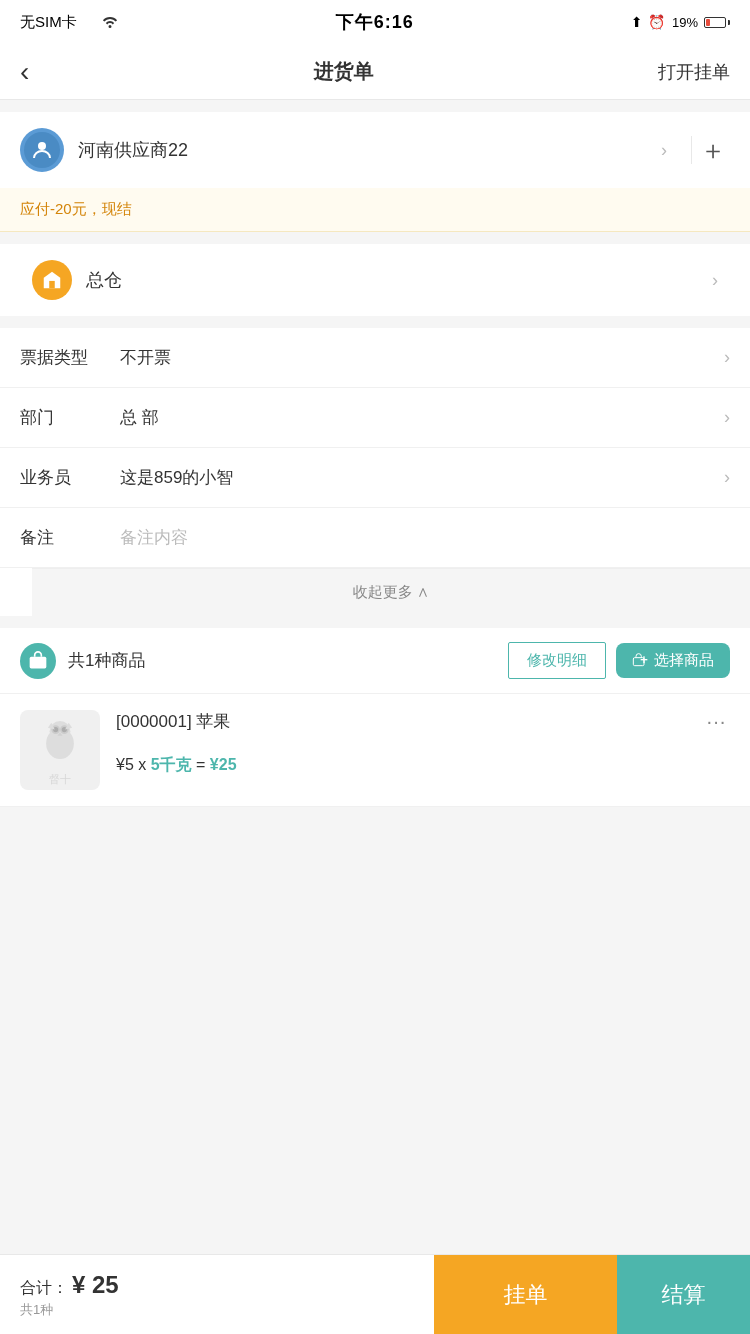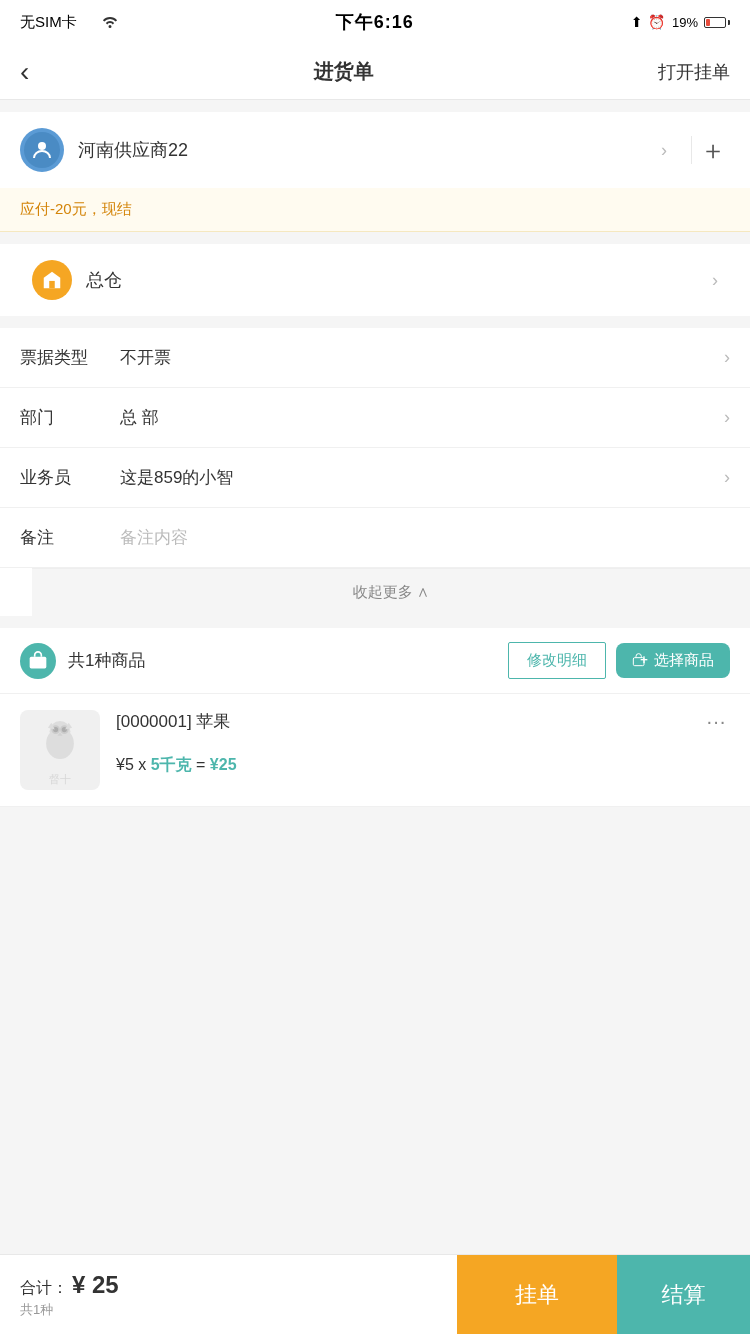--- a/index.html
+++ b/index.html
@@ -217,21 +217,21 @@
     .total-section {
       flex: 1;
       display: flex;
       flex-direction: column;
       justify-content: center;
       padding: 0 20px;
     }
     .total-amount { font-size: 24px; color: #333; font-weight: 700; }
     .total-count { font-size: 13px; color: #999; margin-top: 2px; }
     .btn-hang {
-      width: 160px;
+      width: 183px;
       background: #f5a623;
       color: #fff;
       border: none;
       font-size: 22px;
       font-weight: 500;
       cursor: pointer;
       display: flex; align-items: center; justify-content: center;
     }
     .btn-checkout {
       width: 133px;

